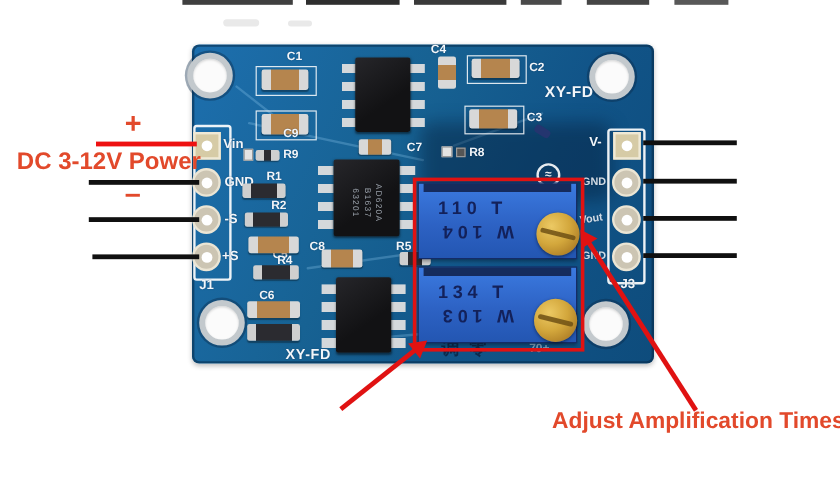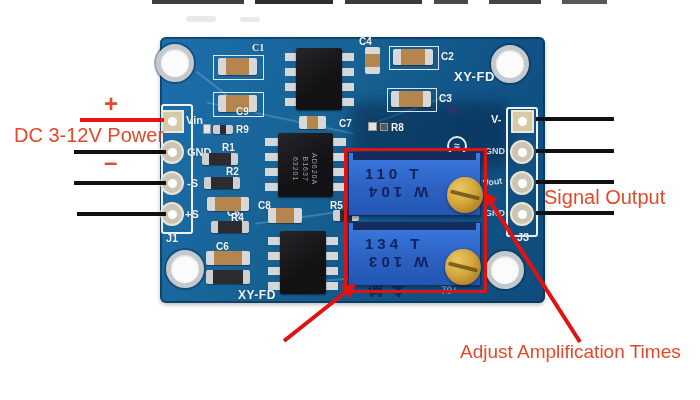--- a/index.html
+++ b/index.html
@@ -59,21 +59,21 @@
        box-shadow:0 1px 3px rgba(0,0,0,.5);}
   .screw::after{content:"";position:absolute;left:3px;top:16px;width:30px;height:4px;border-radius:2px;
        background:rgba(110,80,20,.85);transform:rotate(14deg);}
 
   .cnsilk{position:absolute;color:rgba(255,255,255,.92);font-weight:bold;white-space:nowrap;}
   .cnzero{position:absolute;color:rgba(12,38,70,.9);font-weight:bold;white-space:nowrap;}
   .logo-circle{position:absolute;width:20px;height:20px;border:2px solid rgba(255,255,255,.9);border-radius:50%;
        box-sizing:border-box;color:rgba(255,255,255,.9);font-size:10px;line-height:16px;text-align:center;font-weight:bold;}
 
   
-  .alabel{position:absolute;color:#e2492b;font-weight:400;font-size:20px;white-space:nowrap;}
+  .alabel{position:absolute;color:#e2492b;font-weight:700;font-size:20px;white-space:nowrap;}
   .lineb{position:absolute;height:4px;background:#101010;}
   .liner{position:absolute;height:4px;background:#ee1111;}
   .redbox{position:absolute;border:3px solid #e01212;background:transparent;z-index:30;}
   .arrow{position:absolute;height:4px;background:#e01212;transform-origin:0 50%;z-index:31;}
   .arrow::after{content:"";position:absolute;right:-12px;top:-6px;width:0;height:0;
        border-left:14px solid #e01212;border-top:8px solid transparent;border-bottom:8px solid transparent;}
   .smudge{position:absolute;background:#e9e9e9;border-radius:3px;}
 </style>
 </head>
 <body>
@@ -122,21 +122,21 @@
   <div class="pad" style="left:510px;top:171px;"></div>
   <div class="pad" style="left:510px;top:202px;"></div>
   <div class="sl pinlbl" style="left:491px;top:114px;">V-</div>
   <div class="sl" style="left:485px;top:147px;font-size:9px;opacity:.85;">GND</div>
   <div class="sl" style="left:483px;top:178px;font-size:9px;opacity:.85;transform:rotate(-8deg);">Vout</div>
   <div class="sl" style="left:485px;top:209px;font-size:9px;opacity:.85;">GND</div>
   <div class="sl pinlbl" style="left:517px;top:232px;">J3</div>
 
   <div class="outline" style="left:213px;top:55px;width:49px;height:23px;"></div>
   <div class="cap" style="left:218px;top:58px;width:39px;height:17px;"></div>
-  <div class="sl" style="left:252px;top:43px;font-family:Liberation Serif, serif;">C1</div>
+  <div class="sl" style="left:239px;top:43px;">C1</div>
 
   <div class="outline" style="left:213px;top:92px;width:49px;height:23px;"></div>
   <div class="cap" style="left:218px;top:95px;width:39px;height:17px;"></div>
   <div class="sl" style="left:236px;top:83px;margin-top:24px;">C9</div>
 
   <div class="icpins" style="left:285px;top:53px;height:58px;"></div>
   <div class="icpins" style="left:341px;top:53px;height:58px;"></div>
   <div class="icbody" style="left:296px;top:48px;width:46px;height:62px;"></div>
 
   <div class="capv" style="left:365px;top:47px;width:15px;height:27px;"></div>
@@ -222,21 +222,20 @@
   <div class="liner" style="left:80px;top:118px;width:84px;"></div>
   <div class="alabel" style="left:14px;top:124px;">DC 3-12V Power</div>
   <div class="lineb" style="left:74px;top:150px;width:92px;"></div>
   <div class="alabel" style="left:104px;top:148px;font-size:24px;font-weight:bold;">–</div>
   <div class="lineb" style="left:74px;top:181px;width:92px;"></div>
   <div class="lineb" style="left:77px;top:212px;width:89px;"></div>
 
   <div class="lineb" style="left:536px;top:117px;width:78px;"></div>
   <div class="lineb" style="left:536px;top:149px;width:78px;"></div>
   <div class="lineb" style="left:536px;top:180px;width:78px;"></div>
-  <div class="alabel" style="left:544px;top:186px;">Signal Output</div>
   <div class="lineb" style="left:536px;top:211px;width:78px;"></div>
 
   <div class="redbox" style="left:344px;top:148px;width:137px;height:139px;"></div>
 
   <div class="arrow" style="left:284px;top:339px;width:80px;transform:rotate(-38.5deg);"></div>
   <div class="arrow" style="left:580px;top:340px;width:167px;transform:rotate(-122.6deg);"></div>
 
   <div class="alabel" style="left:460px;top:341px;font-size:19px;">Adjust Amplification Times</div>
 
 </div>

